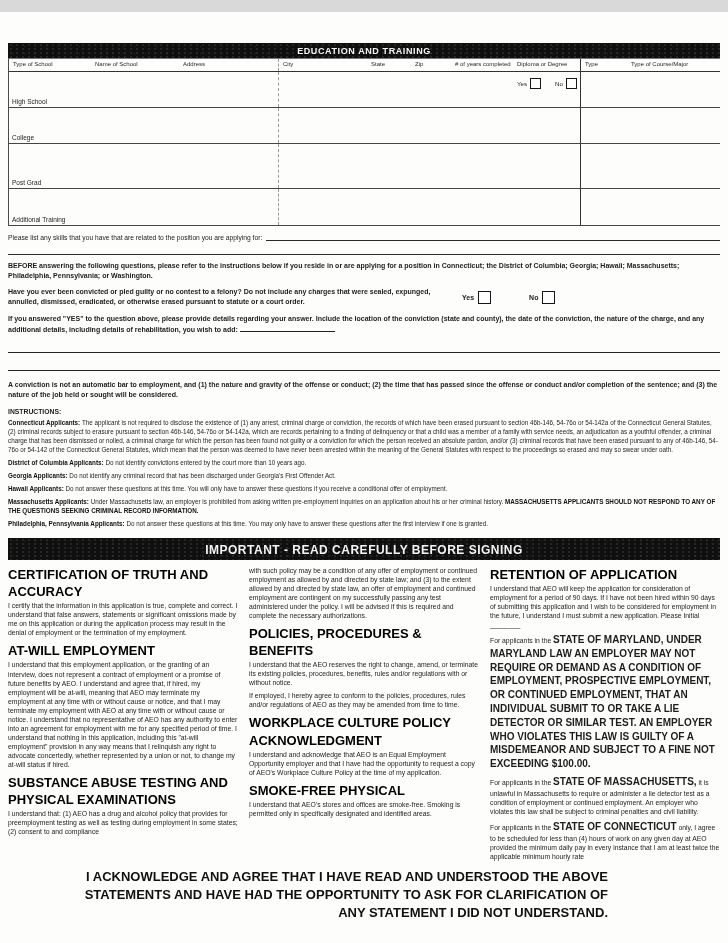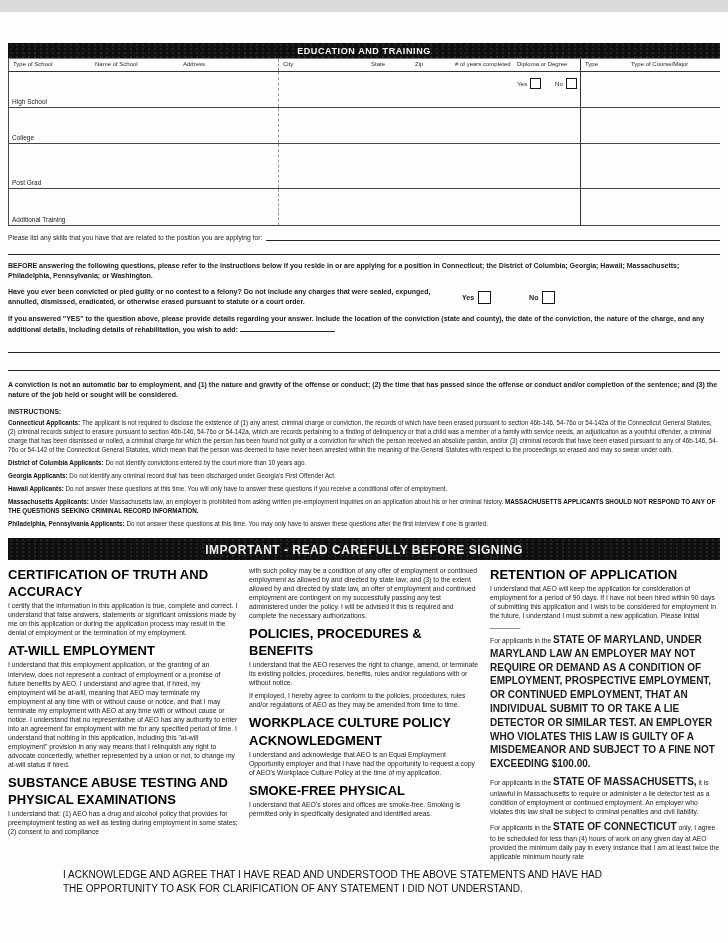--- a/index.html
+++ b/index.html
@@ -56,21 +56,21 @@
   .cols{display:flex;gap:11px;margin-top:6px;}
   .col{width:230px;font-size:6.8px;line-height:1.33;color:#1d1d1d;}
   .col h4{font-size:13px;margin:5px 0 1px;color:#000;}
   .col p{margin:0 0 4px;}
   .col .legal{margin-top:2px;}
   .col .legal b{font-size:10px;line-height:1.38;}
   
   .sigrow{display:flex;align-items:flex-end;margin-top:12px;font-size:8.5px;color:#1a1a1a;}
   .sig-line{flex:1;border-bottom:1px solid #222;margin:0 10px 1px 6px;height:10px;max-width:450px;}
   .date-line{width:168px;border-bottom:1px solid #222;margin:0 0 1px 6px;height:10px;}
-  .ack{width:545px;margin:3px 0 0 55px;text-align:left;font-weight:normal;font-size:10px;line-height:1.4;color:#111;}
+  .ack{width:545px;margin:3px 0 0 55px;text-align:right;font-weight:bold;font-size:13px;line-height:1.4;color:#111;}
   .artifact{position:absolute;right:14px;bottom:7px;color:#c6c6c6;font-size:6px;letter-spacing:1px;font-family:"DejaVu Sans Mono",monospace;}
 </style>
 </head>
 <body>
 
 <div class="page">
 
   <div class="banner">EDUCATION AND TRAINING</div>
 
   <div class="edu-table">

